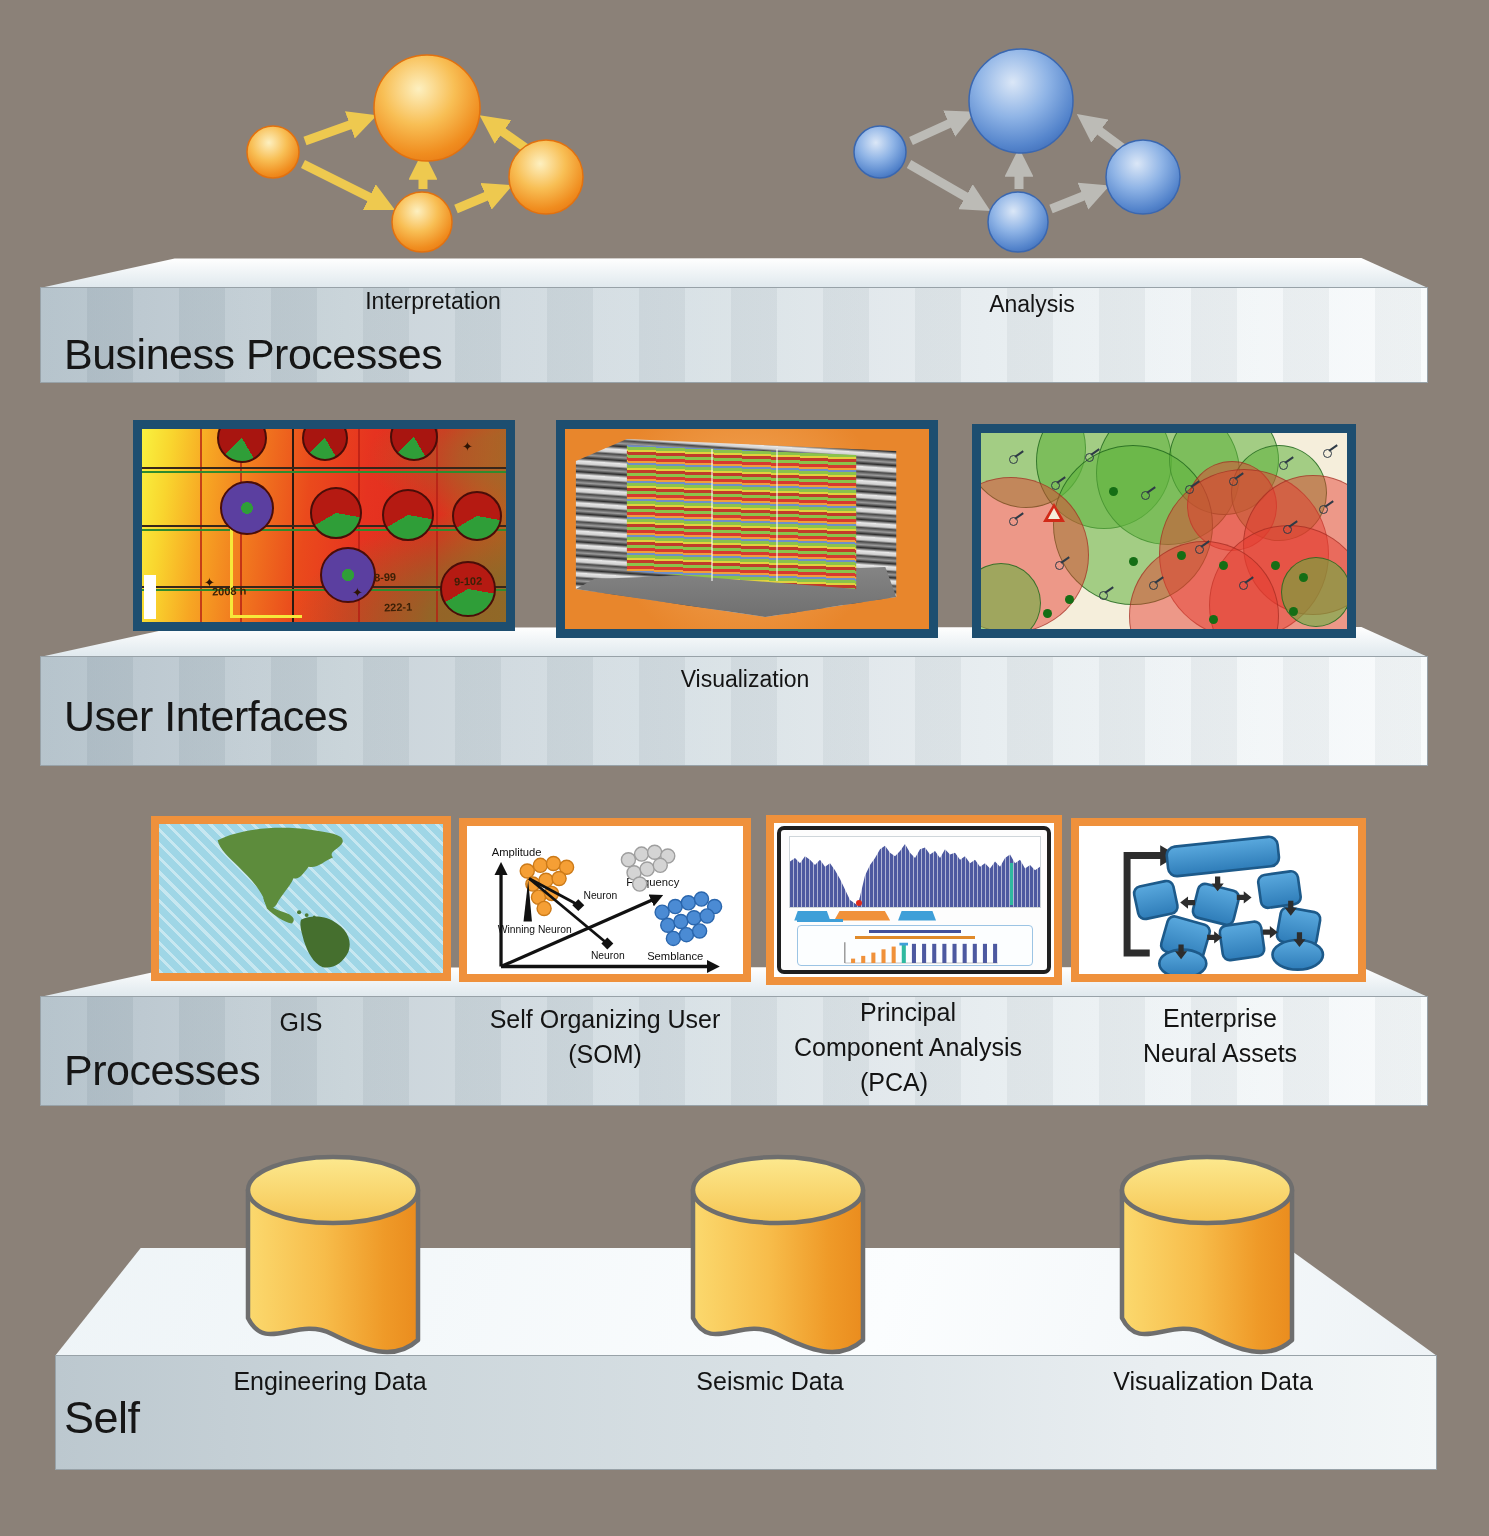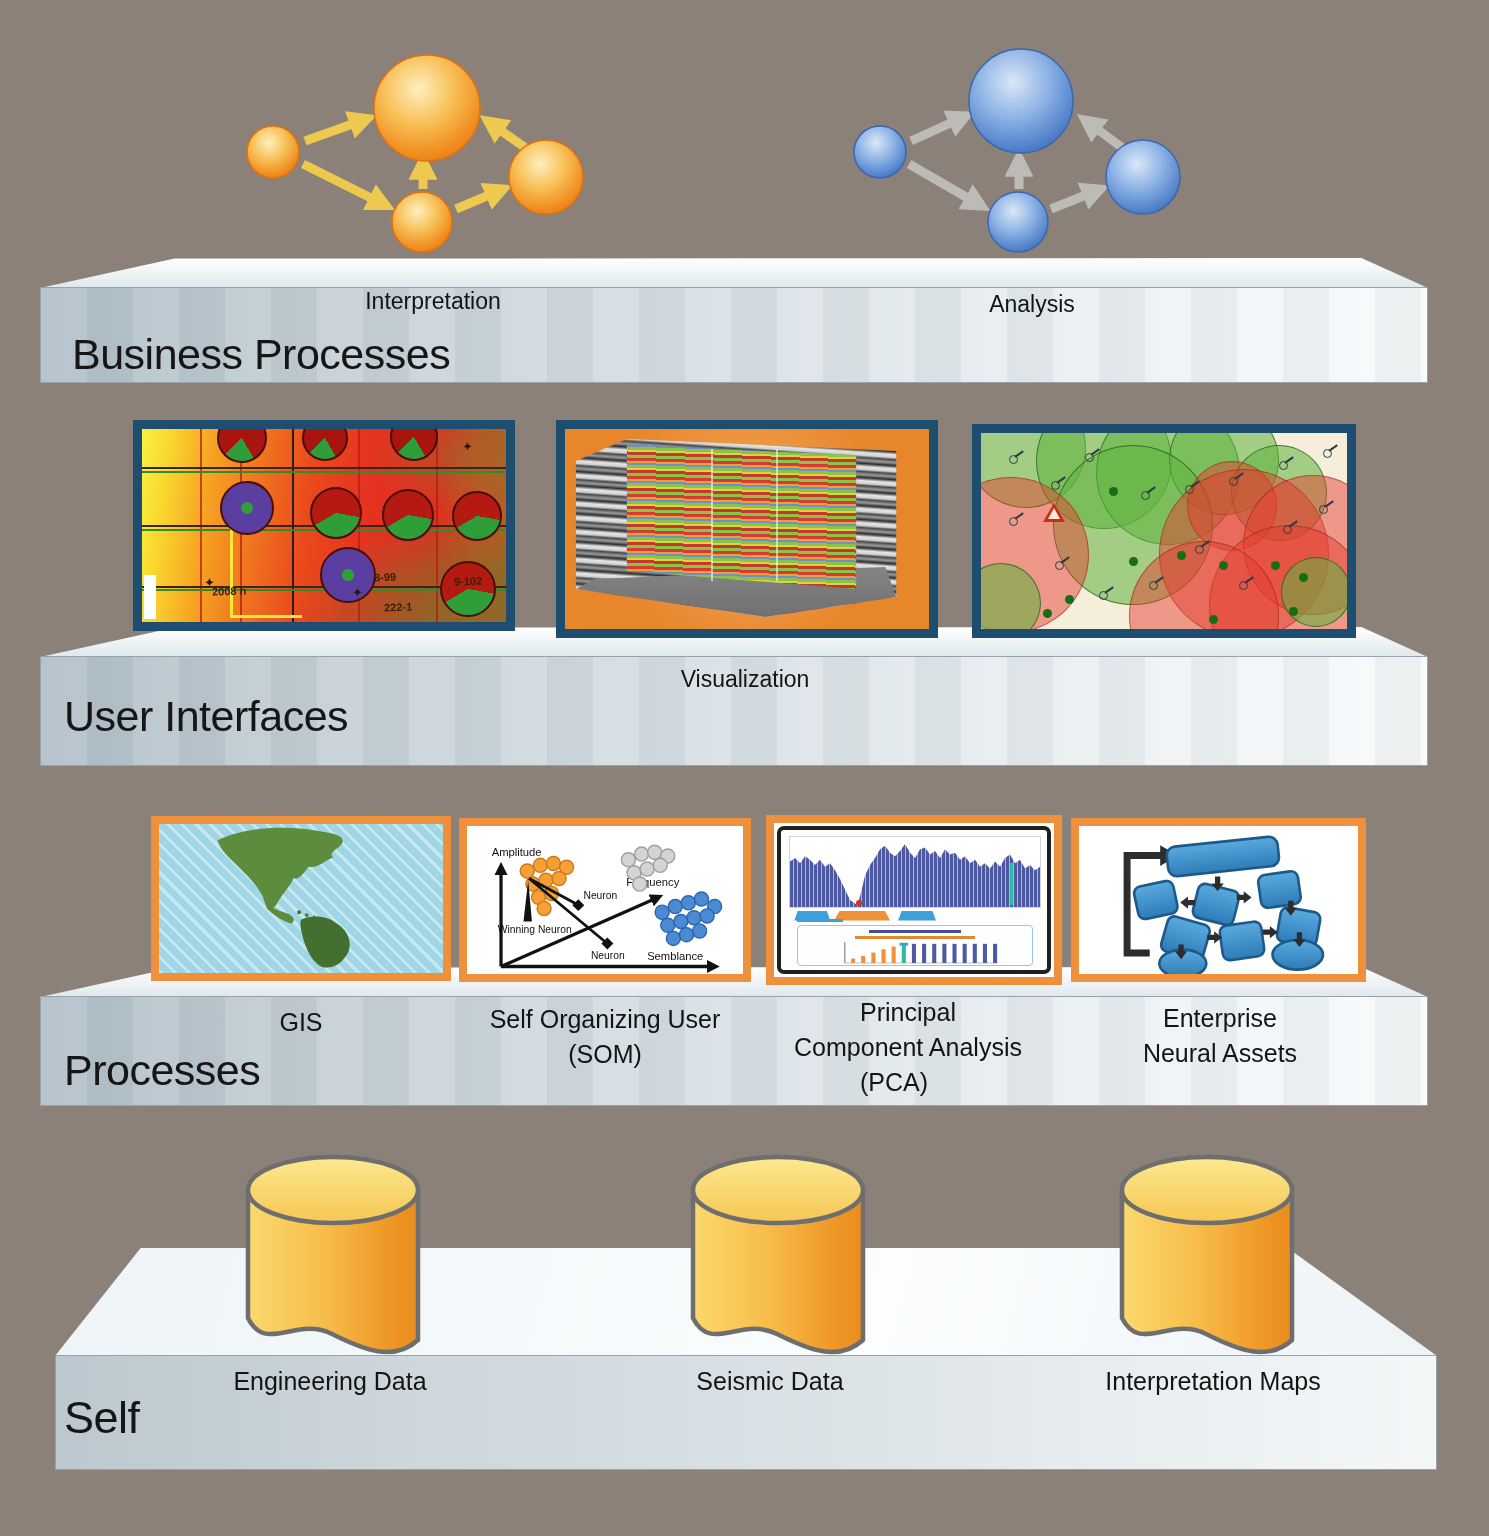--- a/index.html
+++ b/index.html
@@ -168,21 +168,21 @@
     <circle cx="176" cy="57" r="52" fill="url(#nodeB)"></circle>
     <circle cx="173" cy="178" r="30" fill="url(#nodeB)"></circle>
     <circle cx="298" cy="133" r="37" fill="url(#nodeB)"></circle>
   </g>
 </svg>
 
 <div class="slab-top" style="top:258px"></div>
 <div class="slab-front" style="top:287px;height:96px"></div>
 <div class="small-label" style="left:298px;top:288px;width:270px">Interpretation</div>
 <div class="small-label" style="left:902px;top:291px;width:260px">Analysis</div>
-<div class="slab-title" style="left:72px;top:330px">Business Processes</div>
+<div class="slab-title" style="left:64px;top:330px">Business Processes</div>
 
 <div class="slab-top" style="top:627px"></div>
 <div class="slab-front" style="top:656px;height:110px"></div>
 
 <div class="frame-navy" style="left:133px;top:420px;width:382px;height:211px">
   <div class="fill hm">
     <div class="hm-brown"></div>
 
     <div class="hline" style="left:150px;top:0;width:2px;height:100%;background:#2a1a10"></div>
     <div class="hline" style="left:58px;top:0;width:2px;height:100%;background:rgba(180,30,20,.75)"></div>
@@ -448,14 +448,14 @@
   <path d="M10,40 V168 C28,204 58,166 94,184 C126,200 156,212 180,190 V40 Z" fill="url(#cylBody)" stroke="#6e6e6e" stroke-width="4.5" stroke-linejoin="round"></path>
   <ellipse cx="95" cy="40" rx="85" ry="33" fill="url(#cylTop)" stroke="#6e6e6e" stroke-width="4.5"></ellipse>
 </svg>
 <svg class="abs" style="left:1112px;top:1150px" width="190" height="235" viewBox="0 0 190 235">
   <path d="M10,40 V168 C28,204 58,166 94,184 C126,200 156,212 180,190 V40 Z" fill="url(#cylBody)" stroke="#6e6e6e" stroke-width="4.5" stroke-linejoin="round"></path>
   <ellipse cx="95" cy="40" rx="85" ry="33" fill="url(#cylTop)" stroke="#6e6e6e" stroke-width="4.5"></ellipse>
 </svg>
 
 <div class="svc-label" style="left:180px;top:1367px">Engineering Data</div>
 <div class="svc-label" style="left:620px;top:1367px">Seismic Data</div>
-<div class="svc-label" style="left:1063px;top:1367px">Interpretation Maps</div>
+<div class="svc-label" style="left:1063px;top:1367px">Visualization Data</div>
 <div class="slab-title" style="left:64px;top:1392px;font-size:45px">Self</div>
 
 </body></html>

